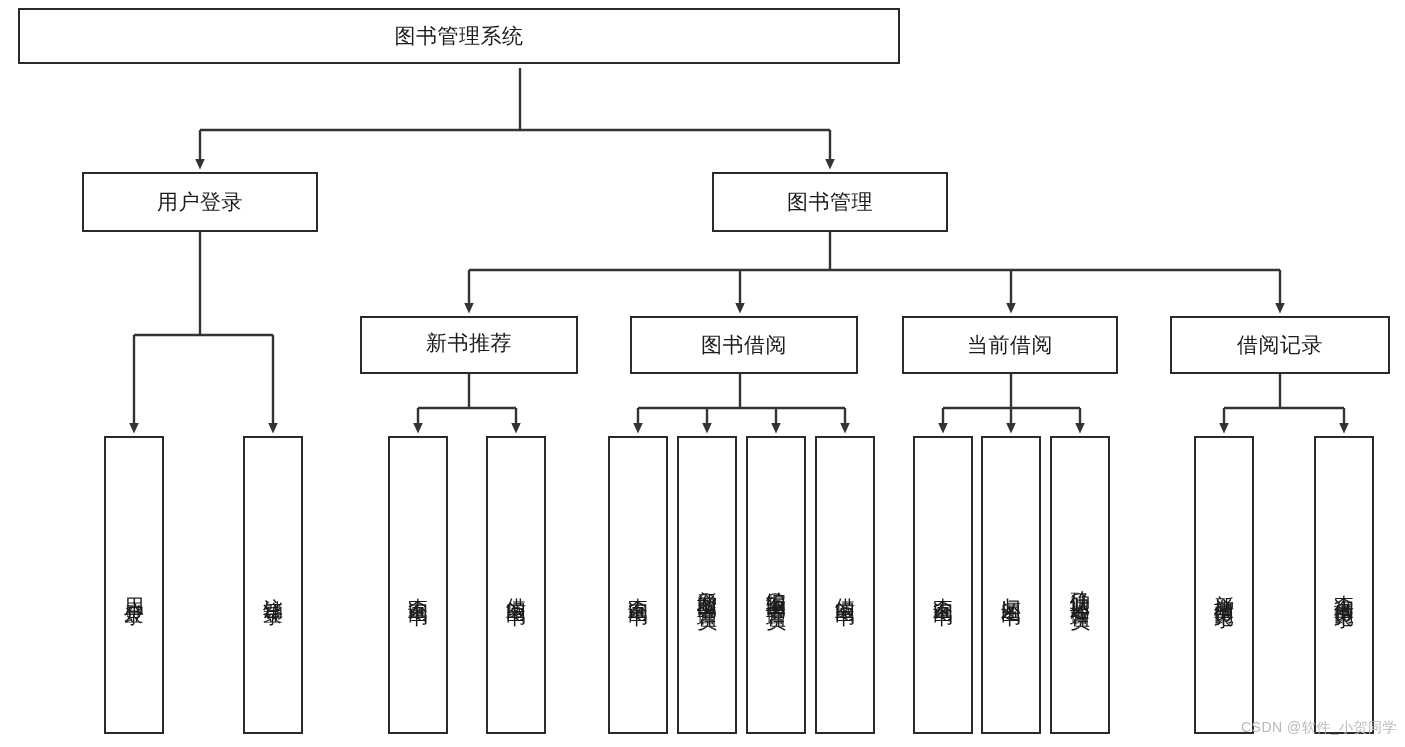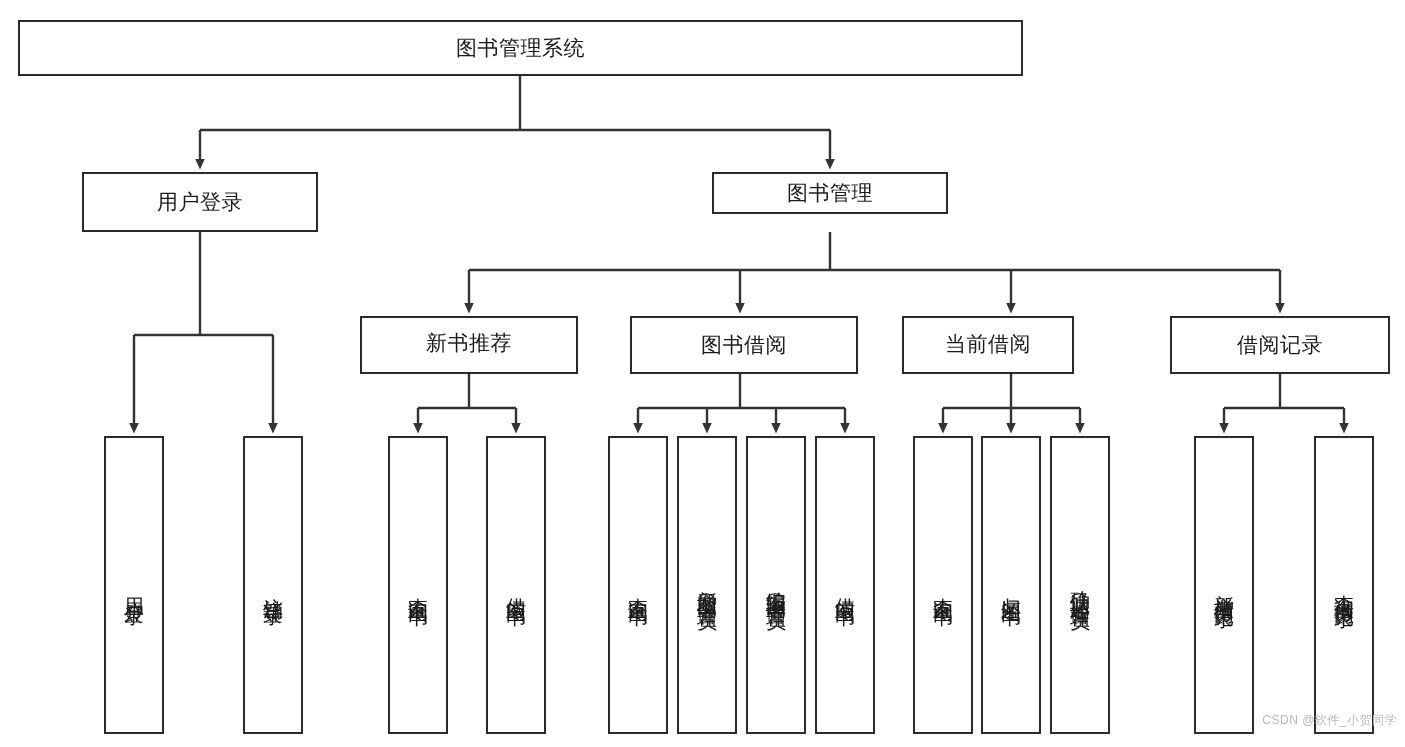--- a/index.html
+++ b/index.html
@@ -52,22 +52,22 @@
     text-orientation: upright;
     font-size: 20px;
     line-height: 1.45;
     letter-spacing: 3px;
     white-space: nowrap;
     text-align: center;
   }
   .watermark {
     position: absolute;
     right: 8px;
-    bottom: 18px;
-    font-size: 12px;
+    bottom: 10px;
+    font-size: 14px;
     color: #b9b9b9;
     letter-spacing: 0.5px;
     white-space: nowrap;
     pointer-events: none;
   }
 </style>
 </head>
 <body>
 
 <div id="diagram-root">
@@ -115,38 +115,38 @@
       <path d="M1011,408 L1011,424" marker-end="url(#arrow)"></path>
       <path d="M1080,408 L1080,424" marker-end="url(#arrow)"></path>
 
       <path d="M1280,374 L1280,408"></path>
       <path d="M1224,408 L1344,408"></path>
       <path d="M1224,408 L1224,424" marker-end="url(#arrow)"></path>
       <path d="M1344,408 L1344,424" marker-end="url(#arrow)"></path>
     </g>
   </svg>
 
-  <div class="node" style="left: 18px; top: 20px; width: 1005px; height: 56px;">
+  <div class="node" style="left: 18px; top: 8px; width: 882px; height: 56px;">
     <span class="label-h">图书管理系统</span>
   </div>
 
   <div class="node" style="left: 82px; top: 172px; width: 236px; height: 60px;">
     <span class="label-h">用户登录</span>
   </div>
-  <div class="node" style="left: 712px; top: 172px; width: 236px; height: 42px;">
+  <div class="node" style="left: 712px; top: 172px; width: 236px; height: 60px;">
     <span class="label-h">图书管理</span>
   </div>
 
   <div class="node" style="left: 360px; top: 316px; width: 218px; height: 58px; font-family: Liberation Mono, monospace;">
     <span class="label-h">新书推荐</span>
   </div>
   <div class="node" style="left: 630px; top: 316px; width: 228px; height: 58px;">
     <span class="label-h">图书借阅</span>
   </div>
-  <div class="node" style="left: 902px; top: 316px; width: 172px; height: 58px; font-family: Liberation Serif, serif;">
+  <div class="node" style="left: 902px; top: 316px; width: 216px; height: 58px;">
     <span class="label-h">当前借阅</span>
   </div>
   <div class="node" style="left: 1170px; top: 316px; width: 220px; height: 58px;">
     <span class="label-h">借阅记录</span>
   </div>
 
   <div class="node vert" style="left: 104px; top: 436px; width: 60px; height: 298px;">
     <span class="label-v">用户登录</span>
   </div>
   <div class="node vert" style="left: 243px; top: 436px; width: 60px; height: 298px;">

